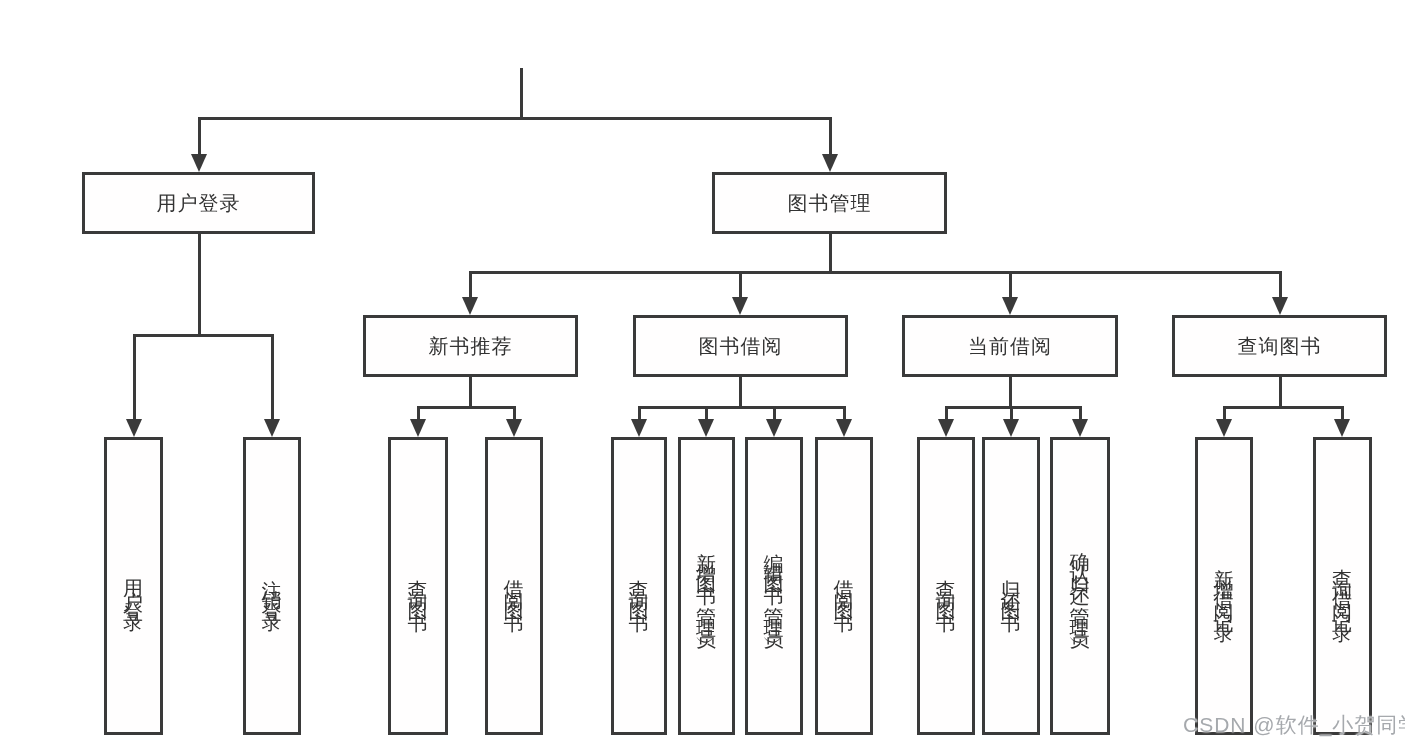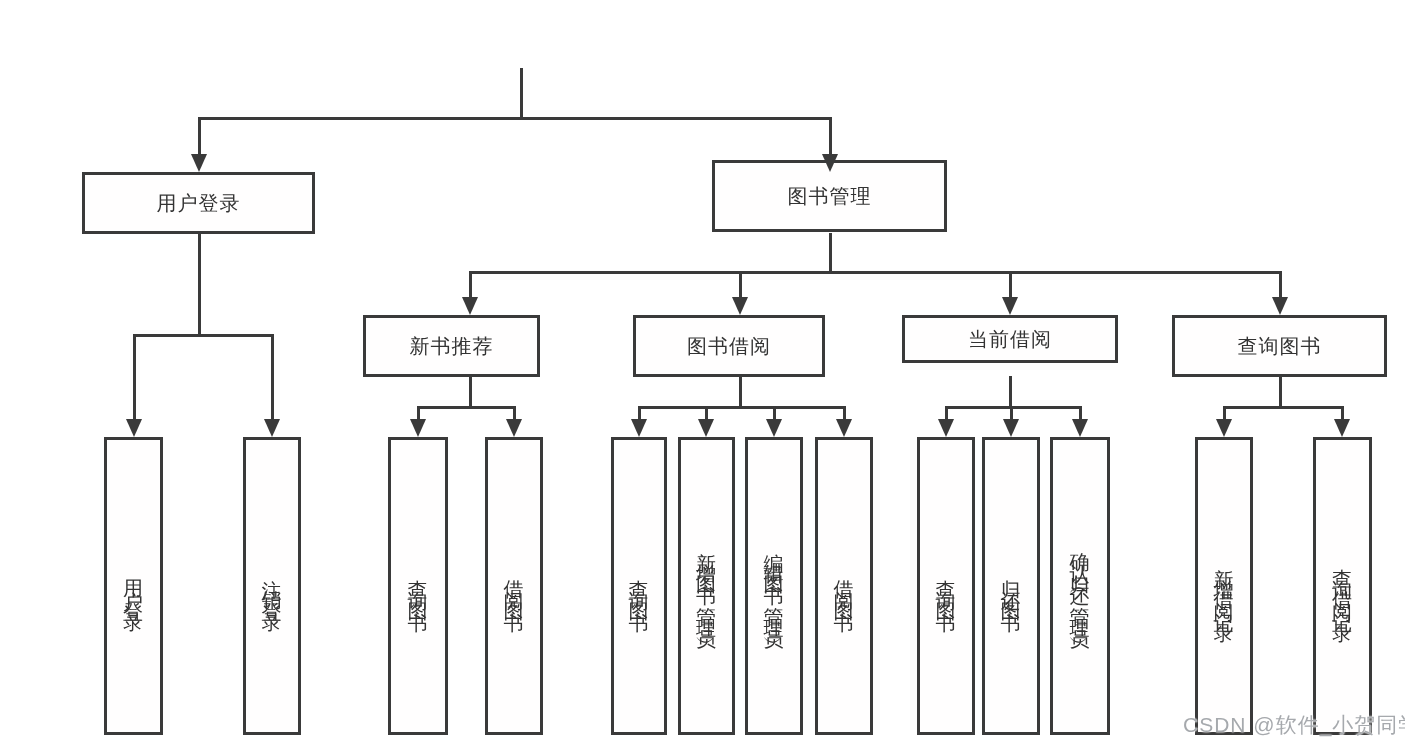--- a/index.html
+++ b/index.html
@@ -18,24 +18,24 @@
   }
 
   
   .vl{position:absolute;width:3px;background:#3a3a3a;}
   .hl{position:absolute;height:3px;background:#3a3a3a;}
   .ah{position:absolute;width:0;height:0;border-left:8px solid transparent;border-right:8px solid transparent;border-top:18px solid #3a3a3a;}
 
   
   .p-root{left:20px;top:13px;width:1003px;height:55px}
   .p-user-login{left:82px;top:172px;width:233px;height:62px}
-  .p-book-mgmt{left:712px;top:160px;width:235px;height:72px}
-  .p-new-book{left:363px;top:315px;width:177px;height:62px}
-  .p-book-borrow{left:633px;top:315px;width:192px;height:62px}
-  .p-cur-borrow{left:902px;top:315px;width:216px;height:48px}
+  .p-book-mgmt{left:712px;top:172px;width:235px;height:62px}
+  .p-new-book{left:363px;top:315px;width:215px;height:62px}
+  .p-book-borrow{left:633px;top:315px;width:215px;height:62px}
+  .p-cur-borrow{left:902px;top:315px;width:216px;height:62px}
   .p-borrow-rec{left:1172px;top:315px;width:215px;height:62px}
   .p-l-user-login{left:104px;top:437px;width:59px;height:298px}
   .p-l-logout{left:243px;top:437px;width:58px;height:298px}
   .p-l-query-a{left:388px;top:437px;width:60px;height:298px}
   .p-l-borrow-a{left:485px;top:437px;width:58px;height:298px}
   .p-l-query-b{left:611px;top:437px;width:56px;height:298px}
   .p-l-add-admin{left:678px;top:437px;width:57px;height:298px}
   .p-l-edit-admin{left:745px;top:437px;width:58px;height:298px}
   .p-l-borrow-b{left:815px;top:437px;width:58px;height:298px}
   .p-l-query-c{left:917px;top:437px;width:58px;height:298px}

